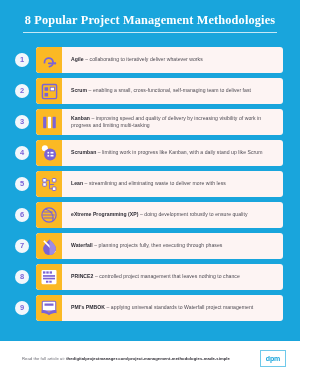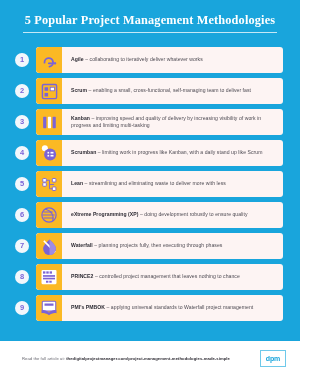--- a/index.html
+++ b/index.html
@@ -154,21 +154,21 @@
   }
 </style>
 </head>
 <body>
 
 <div class="infographic">
 
   <div class="blue-panel">
 
     <div class="title-wrap">
-      <div class="title">5 Popular Project Management Methodologies</div>
+      <div class="title">8 Popular Project Management Methodologies</div>
     </div>
 
     <div class="rows">
 
       <div class="row">
         <div class="badge">1</div>
         <div class="card">
           <div class="icon-box">
             <svg width="17" height="17" viewBox="0 0 24 24">
               <path d="M5 15 a6 6 0 1 1 7 5.6" fill="none" stroke="#7B63D6" stroke-width="2.6" stroke-linecap="round"></path>

